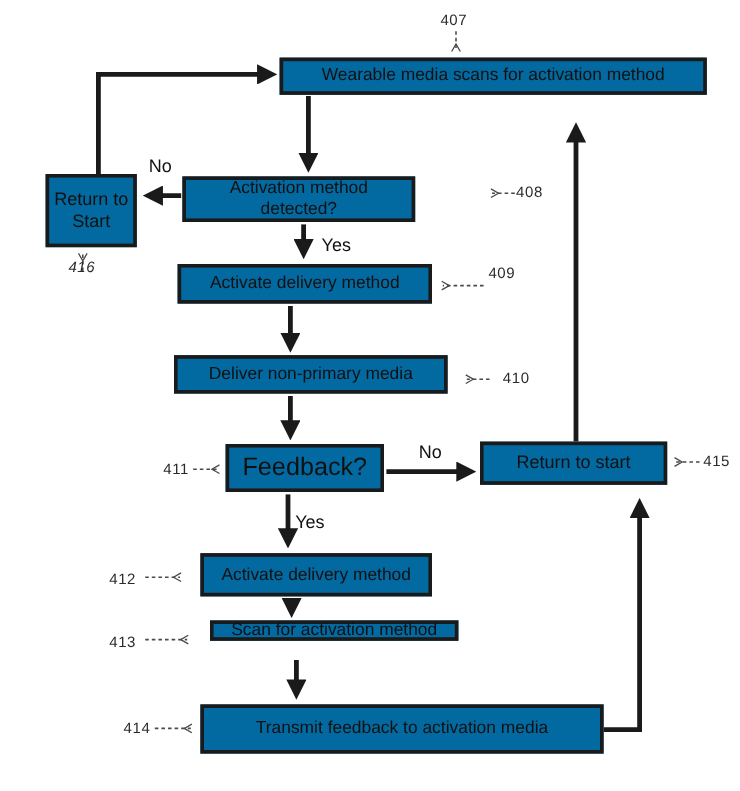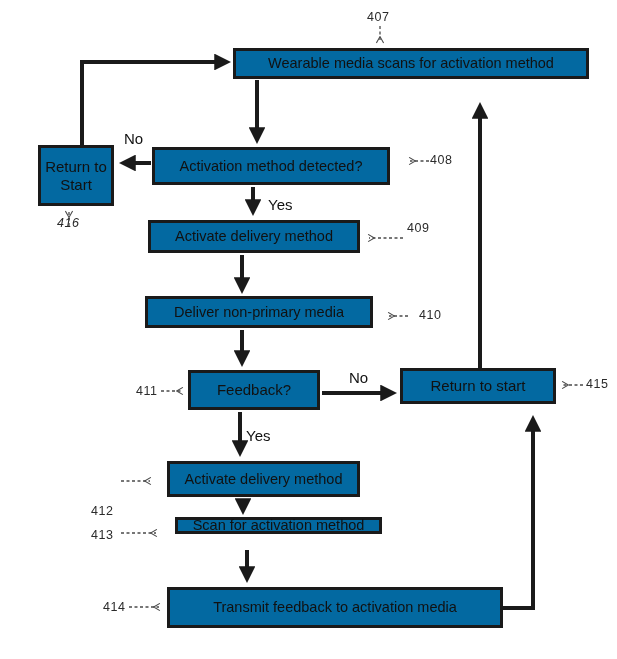--- a/index.html
+++ b/index.html
@@ -7,36 +7,36 @@
     position:relative;width:617px;height:659px;background:#ffffff;overflow:hidden;
     font-family:"Liberation Sans","DejaVu Sans",sans-serif;color:#111;
   }
   svg.wires{position:absolute;left:0;top:0;width:617px;height:659px;}
   .node{
     position:absolute;display:flex;align-items:center;justify-content:center;
     text-align:center;border:3px solid #1a1a1a;background:#0369a1;
     font-size:14.5px;line-height:1.15;box-sizing:border-box;padding:1px 4px;
   }
   .b407{left:233px;top:48px;width:356px;height:31px;}
-  .b408{left:152px;top:147px;width:238px;height:38px;}
+  .b408{left:152px;top:147px;width:194px;height:38px;}
   .b416{left:38px;top:145px;width:76px;height:61px;font-size:15px;}
   .b409{left:148px;top:220px;width:212px;height:33px;}
   .b410{left:145px;top:296px;width:228px;height:32px;}
-  .b411{left:188px;top:370px;width:132px;height:40px;font-size:15px;}
+  .b411{left:188px;top:370px;width:132px;height:40px;font-size:21px;}
   .b415{left:400px;top:368px;width:156px;height:36px;font-size:15px;}
   .b412{left:167px;top:461px;width:193px;height:36px;}
   .b413{left:175px;top:517px;width:207px;height:17px;}
   .b414{left:167px;top:587px;width:336px;height:41px;}
   .ref{position:absolute;font-size:12.5px;color:#2b2b2b;letter-spacing:0.5px;}
   .r407t{left:367px;top:10px;}
   .r408t{left:430px;top:153px;}
   .r409t{left:407px;top:221px;}
   .r410t{left:419px;top:308px;}
   .r411t{left:136px;top:384px;}
-  .r412t{left:91px;top:476px;margin-top:28px;}
+  .r412t{left:91px;top:476px;}
   .r413t{left:91px;top:528px;}
   .r414t{left:103px;top:600px;}
   .r415t{left:586px;top:377px;}
   .r416t{left:57px;top:216px;font-style:italic;}
   .elabel{position:absolute;font-size:15px;color:#111;}
   .lNo1{left:124px;top:130px;}
   .lYes1{left:268px;top:196px;}
   .lNo2{left:349px;top:369px;}
   .lYes2{left:246px;top:427px;}
 </style>

